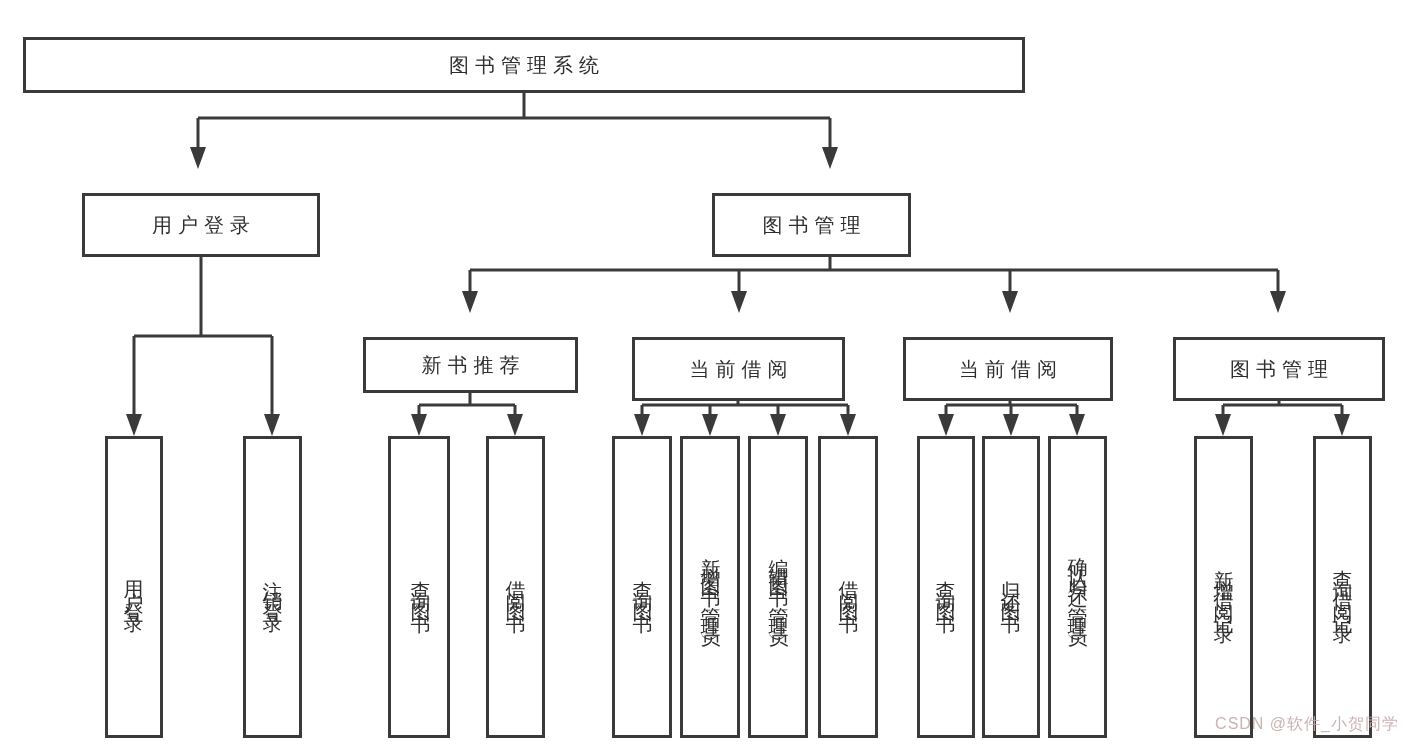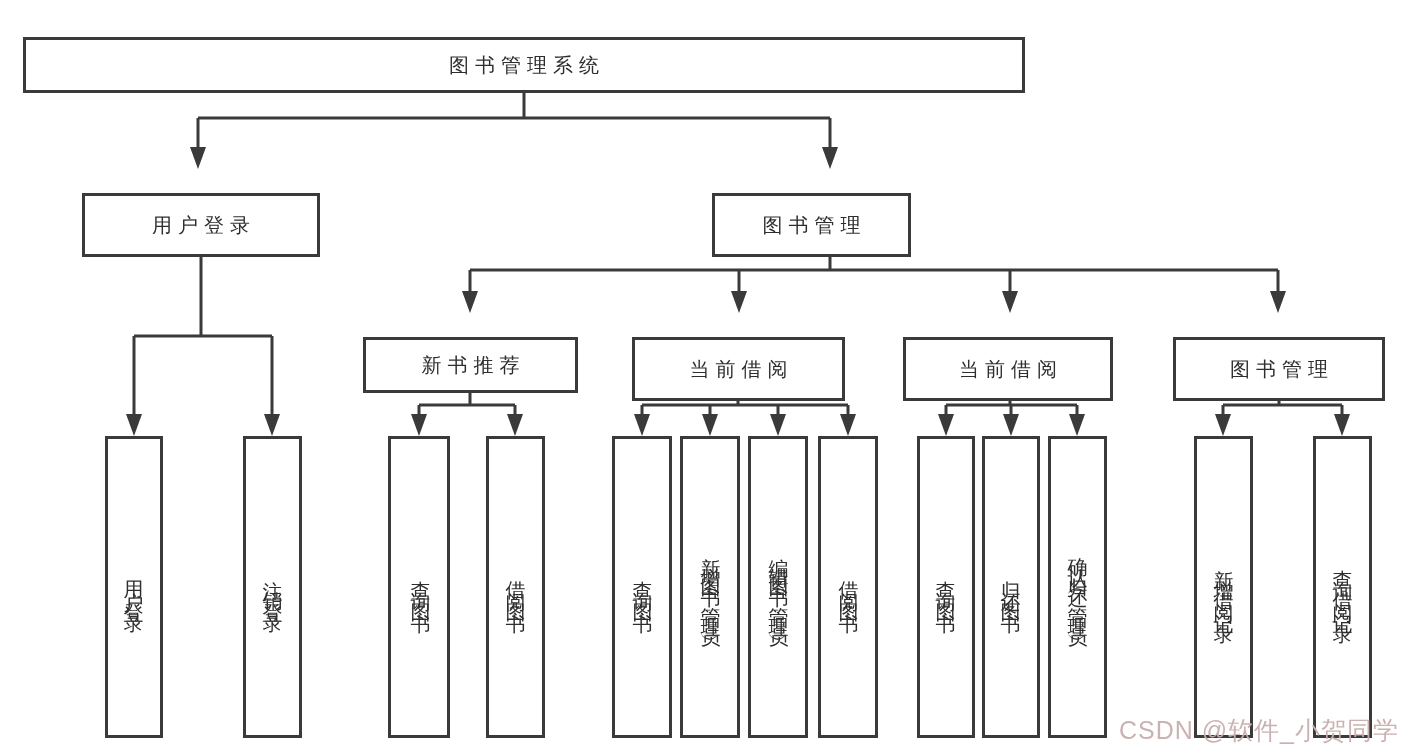--- a/index.html
+++ b/index.html
@@ -41,21 +41,21 @@
     text-orientation:mixed;
     text-align:center;
     font-size:20px;
     letter-spacing:11px;
     line-height:52px;
     overflow:hidden;
   }
   .watermark{
     position:absolute;
     right:6px;top:714px;
-    font-size:25px;
+    font-size:16px;
     letter-spacing:1px;
     color:var(--wm);
     opacity:.95;
     z-index:5;
     white-space:nowrap;
   }
 </style>
 </head>
 <body>
 

